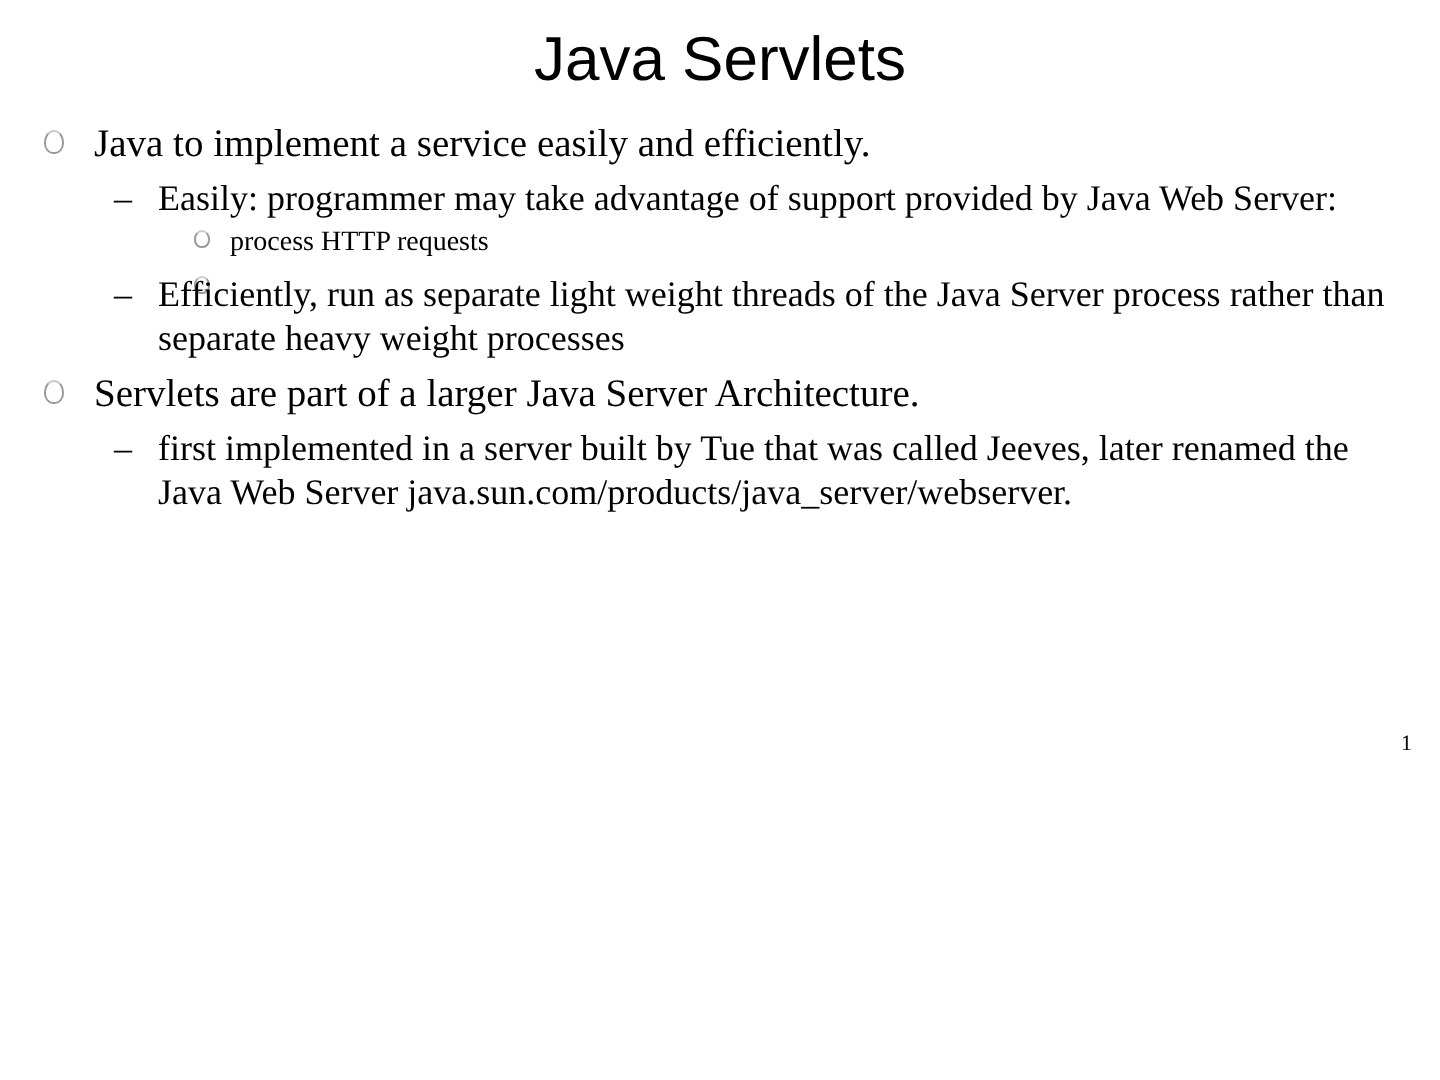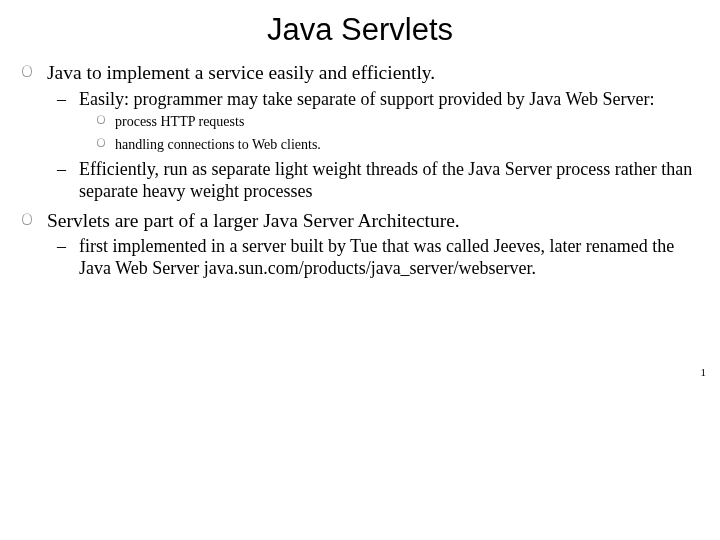--- a/index.html
+++ b/index.html
@@ -121,30 +121,29 @@
     <ul class="lvl1">
 
 
       <li class="l1">
         <span class="bullet1"></span>
         <span>Java to implement a service easily and efficiently.</span>
 
         <ul class="lvl2">
           <li class="l2">
             <span class="bullet2">–</span>
-            <span>Easily: programmer may take separate of support provided by Java Web Server:</span>
+            <span>Easily: programmer may take advantage of support provided by Java Web Server:</span>
 
             <ul class="lvl3">
               <li class="l3">
                 <span class="bullet3"></span>
                 <span>process HTTP requests</span>
               </li>
               <li class="l3">
                 <span class="bullet3"></span>
-                <span> handling connections to Web clients.</span>
               </li>
             </ul>
           </li>
 
           <li class="l2">
             <span class="bullet2">–</span>
             <span>Efficiently, run as separate light weight threads of the Java Server process rather than separate heavy weight processes</span>
 
           </li>
         </ul>

